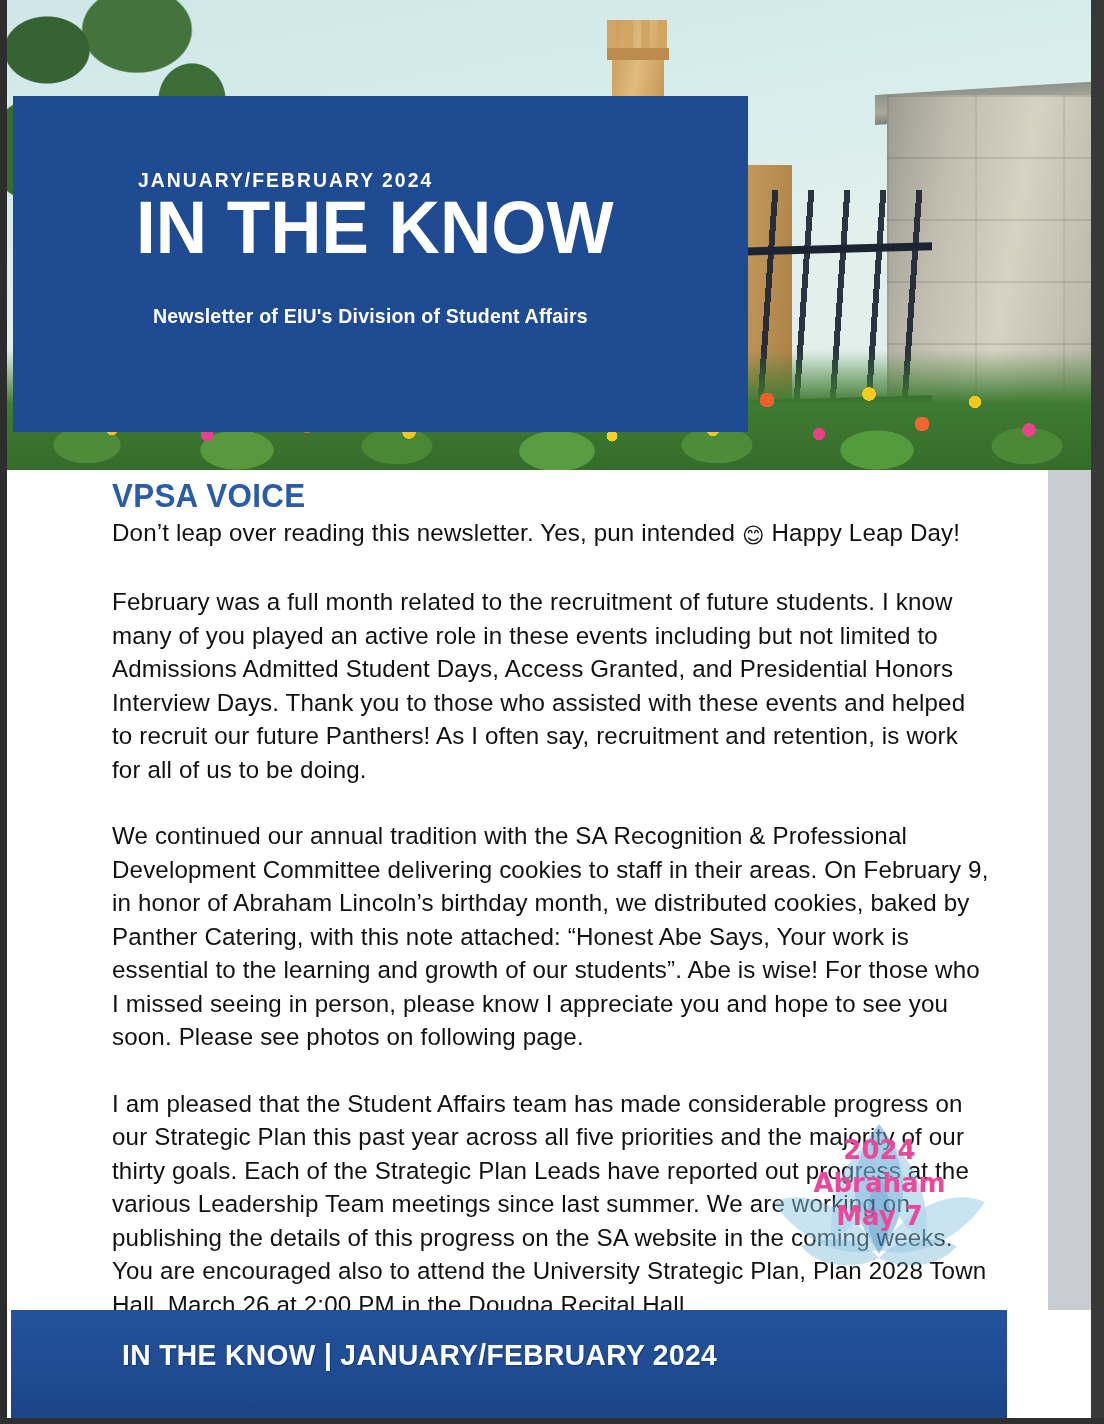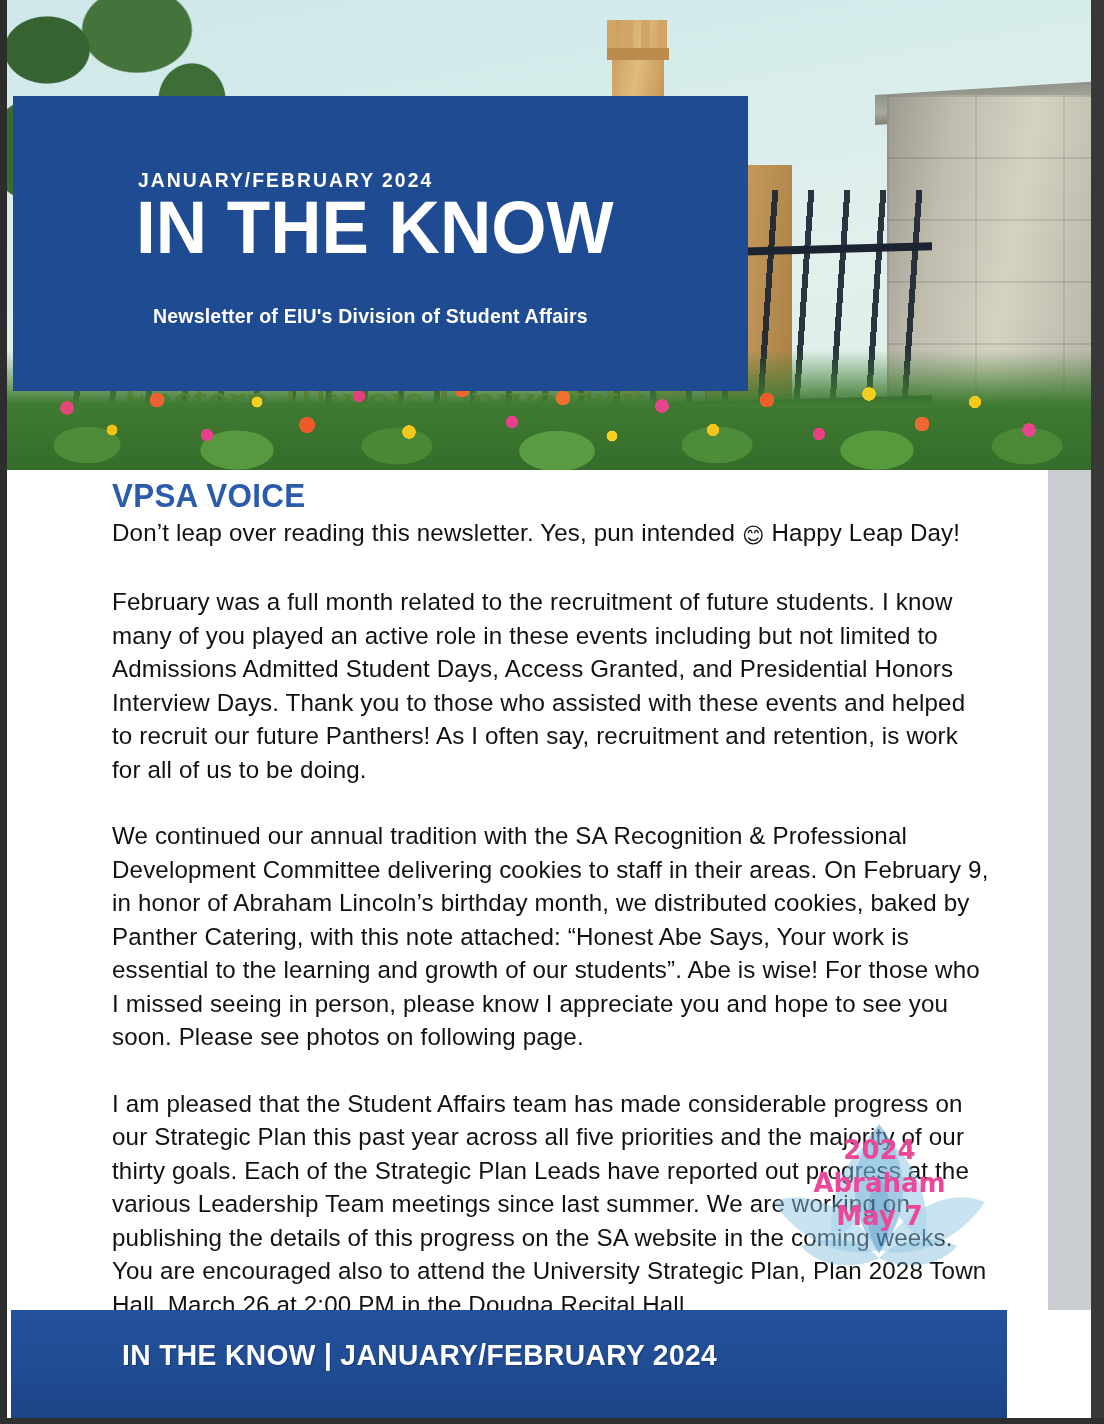--- a/index.html
+++ b/index.html
@@ -199,21 +199,21 @@
       radial-gradient(ellipse 58px 30px at 1020px 96px, #4b8937 60%, transparent 62%),
       linear-gradient(180deg, rgba(90,150,70,0) 0%, #3f7b32 45%, #356c2a 100%);
   }
 
   
   .title-block {
     position: absolute;
     left: 13px;
     top: 96px;
     width: 735px;
-    height: 295px;
+    height: 336px;
     background: #1f4b92;
     text-align: center;
   }
   .kicker {
     position: absolute;
     left: 125px;
     top: 72px;
     color: #ffffff;
     font-family: "Liberation Sans Narrow", "Liberation Sans", sans-serif;
     font-size: 21px;

